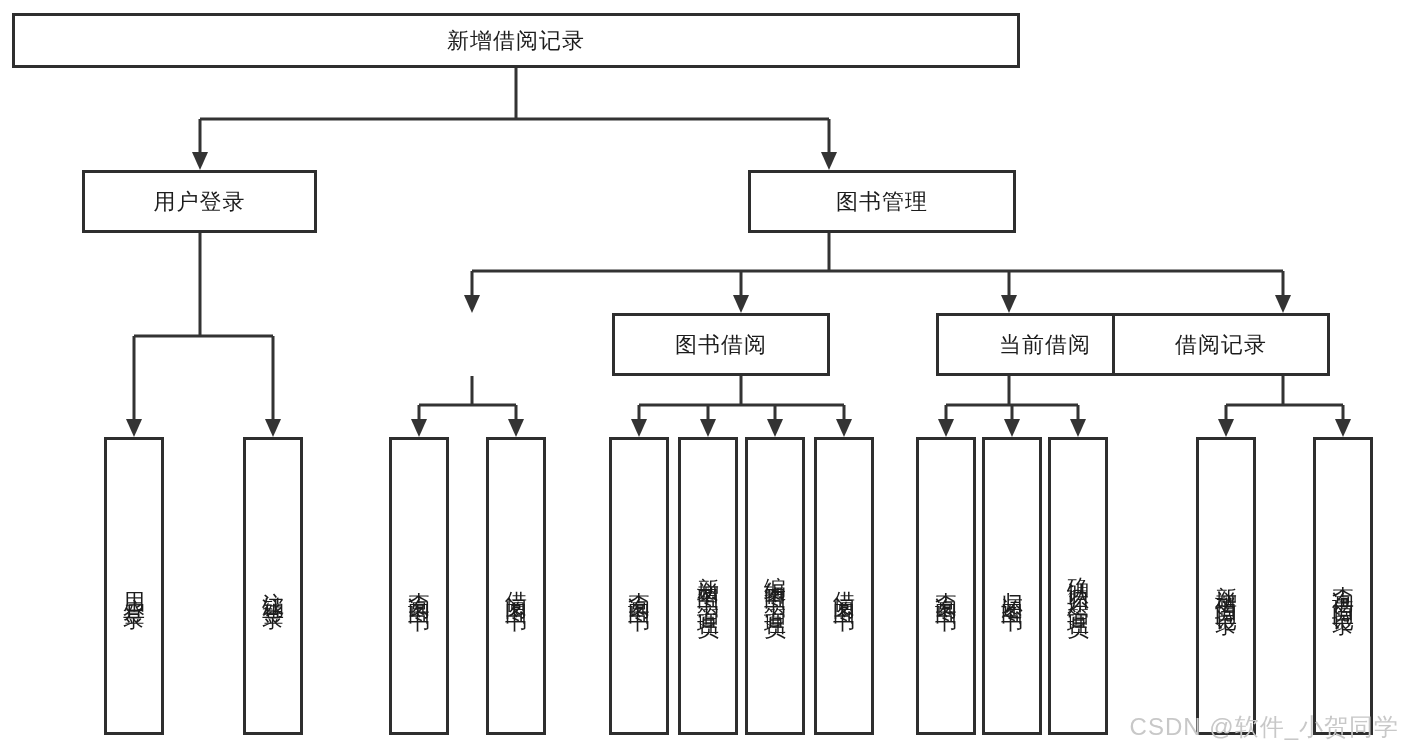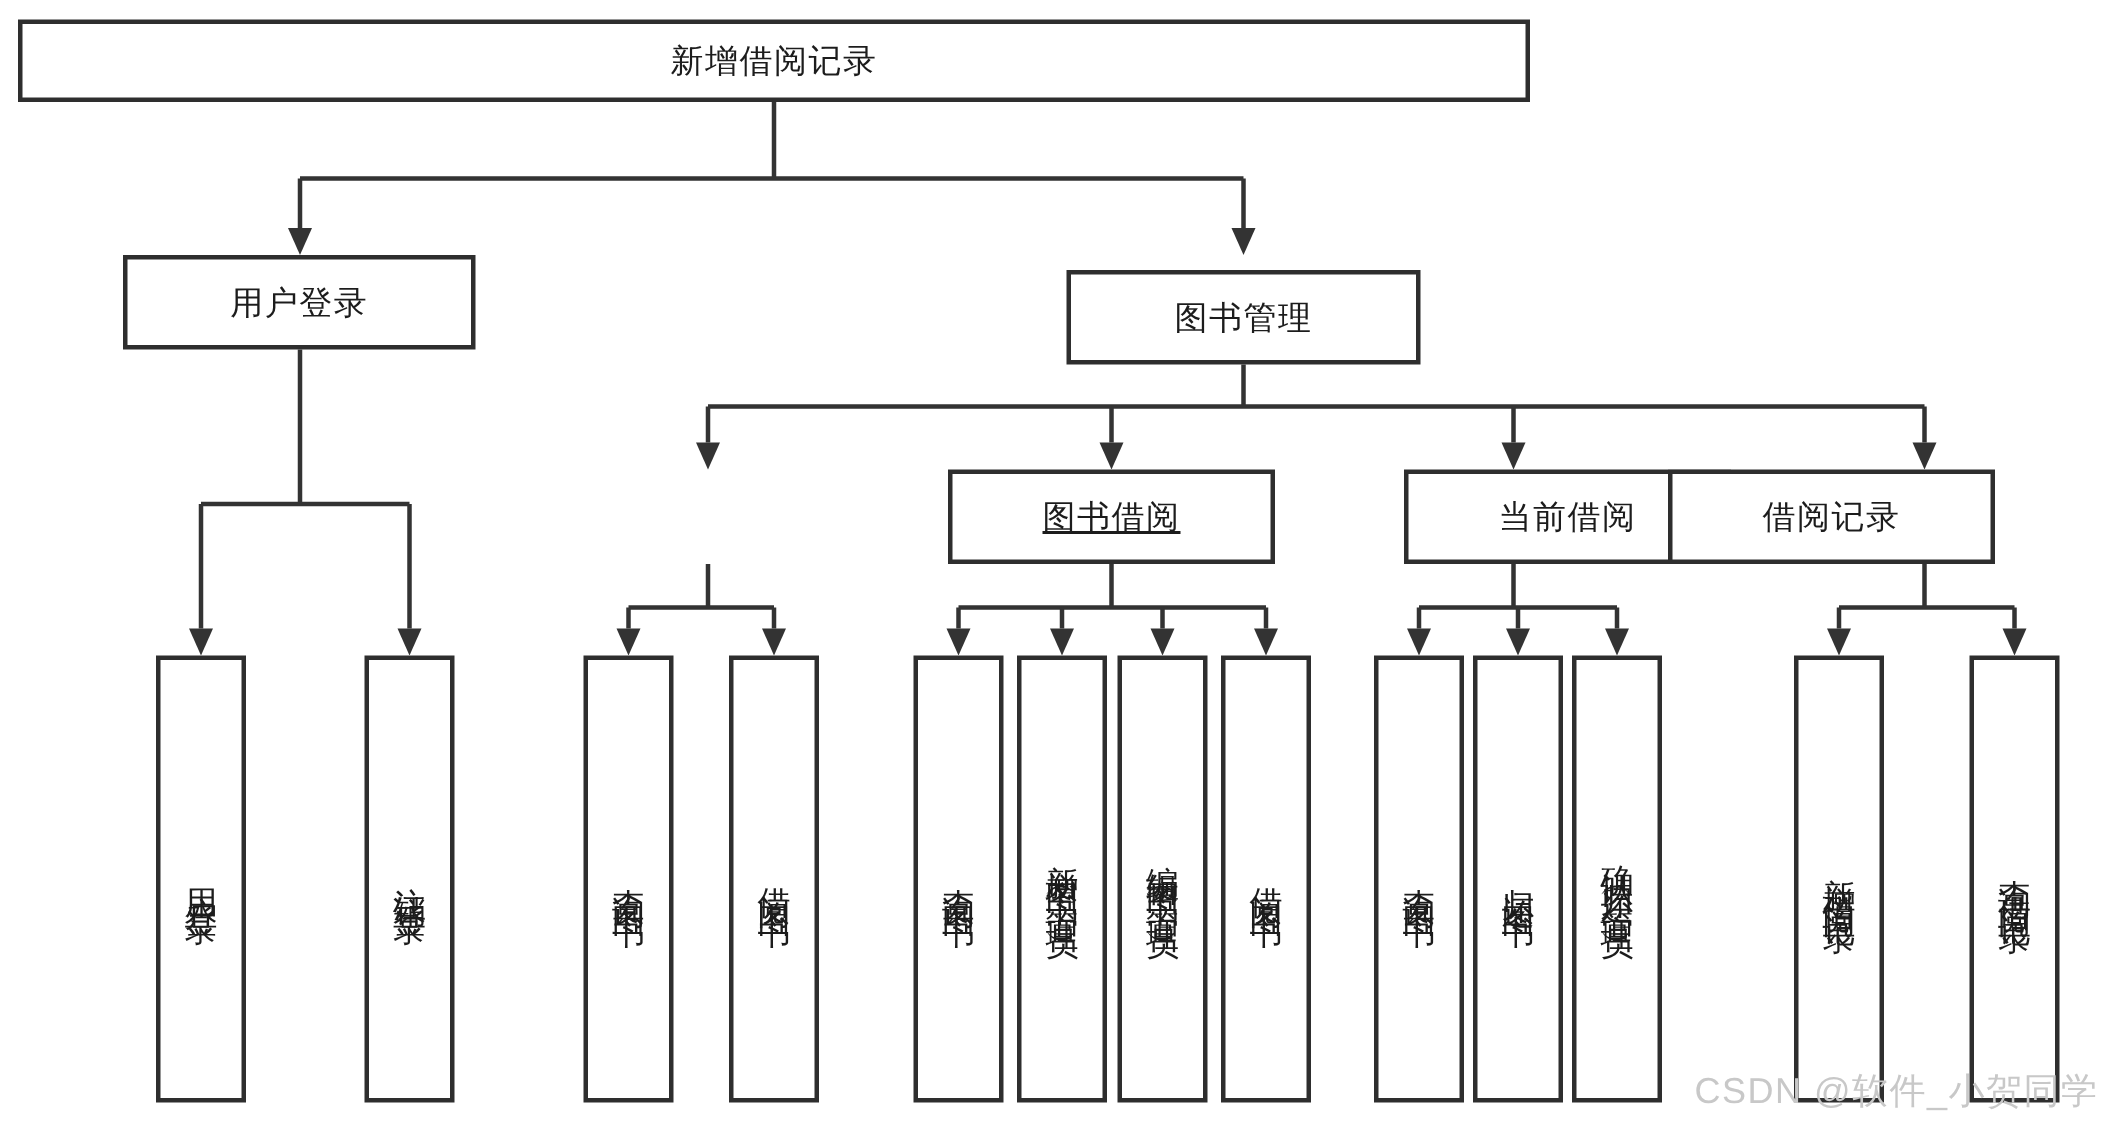--- a/index.html
+++ b/index.html
@@ -93,23 +93,23 @@
       <polygon points="1004,419 1020,419 1012,437"></polygon>
       <polygon points="1070,419 1086,419 1078,437"></polygon>
       <polygon points="1218,419 1234,419 1226,437"></polygon>
       <polygon points="1335,419 1351,419 1343,437"></polygon>
     </g>
   </svg>
 
   <div class="box root">新增借阅记录</div>
 
   <div class="box lvl2" style="left:82px; width:235px;">用户登录</div>
-  <div class="box lvl2" style="left:711px; width:236px;margin-top:10px;">图书管理</div>
+  <div class="box lvl2" style="left:748px; width:268px;">图书管理</div>
 
-  <div class="box lvl3" style="left:632px;text-decoration:underline;">图书借阅</div>
+  <div class="box lvl3" style="left:612px;">图书借阅</div>
   <div class="box lvl3" style="left:936px;">当前借阅</div>
   <div class="box lvl3" style="left:1112px;">借阅记录</div>
 
   <div class="box v leaf" style="left:104px;">用户登录</div>
   <div class="box v leaf" style="left:243px;">注销登录</div>
 
   <div class="box v leaf" style="left:389px;">查询图书</div>
   <div class="box v leaf" style="left:486px;">借阅图书</div>
 
   <div class="box v leaf" style="left:609px;">查询图书</div>

